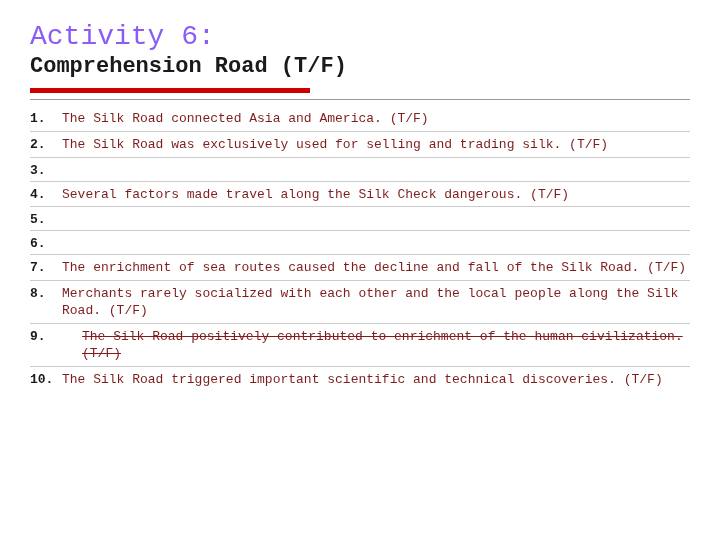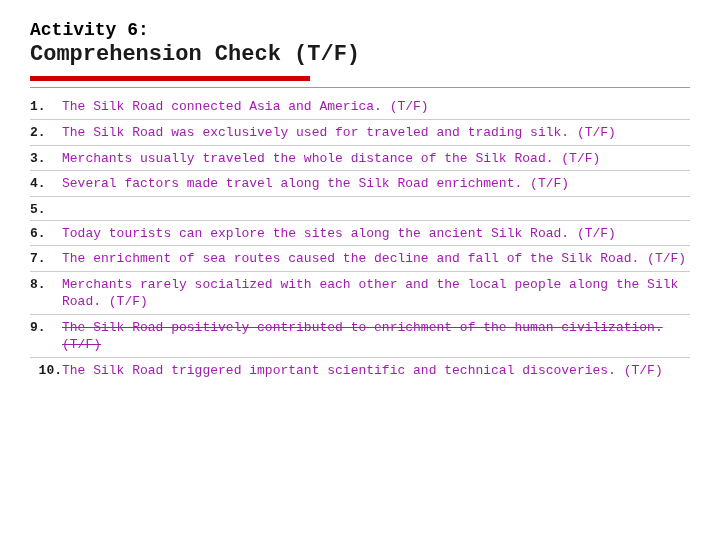--- a/index.html
+++ b/index.html
@@ -22,23 +22,23 @@
       background: #ffffff;
       padding: 20px 30px 15px 30px;
       position: relative;
     }
 
     .title-section {
       margin-bottom: 8px;
     }
 
     .title-line1 {
-      font-size: 18px;
-      font-weight: bold;
-      color: #000000;
+      font-size: 28px;
+      font-weight: normal;
+      color: #8b5cf6;
       line-height: 1.2;
     }
 
     .title-line2 {
       font-size: 22px;
       font-weight: bold;
       color: #1a1a1a;
       line-height: 1.2;
     }
 
@@ -63,78 +63,76 @@
 
     .question-item {
       display: flex;
       align-items: flex-start;
       border-bottom: 1px solid #cccccc;
       padding: 4px 0 3px 0;
     }
 
     .question-item:last-child {
       border-bottom: none;
-      text-align: right;
     }
 
     .q-number {
       font-size: 13px;
       color: #1a1a1a;
       font-weight: bold;
       min-width: 32px;
       padding-top: 1px;
       font-family: 'Courier New', Courier, monospace;
     }
 
     .q-text {
       font-size: 13px;
-      color: #a21caf;
+      color: #7f1d1d;
       line-height: 1.35;
       font-family: 'Courier New', Courier, monospace;
     }
 
     .strikethrough {
       text-decoration: line-through;
+      margin-left: 20px;
     }
   </style>
 </head>
 <body>
 
 <div class="page">
   <div class="title-section">
     <div class="title-line1">Activity 6:</div>
-    <div class="title-line2">Comprehension Check (T/F)</div>
+    <div class="title-line2">Comprehension Road (T/F)</div>
   </div>
 
   <div class="red-divider"></div>
   <div class="bottom-divider"></div>
 
   <ol class="questions-list">
   <li class="question-item">
         <span class="q-number">1.</span>
         <span class="q-text">The Silk Road connected Asia and America. (T/F)</span>
       </li>
       <li class="question-item">
         <span class="q-number">2.</span>
-        <span class="q-text">The Silk Road was exclusively used for traveled and trading silk. (T/F)</span>
+        <span class="q-text">The Silk Road was exclusively used for selling and trading silk. (T/F)</span>
       </li>
       <li class="question-item">
         <span class="q-number">3.</span>
-        <span class="q-text">Merchants usually traveled the whole distance of the Silk Road. (T/F)</span>
       </li>
       <li class="question-item">
         <span class="q-number">4.</span>
-        <span class="q-text">Several factors made travel along the Silk Road enrichment. (T/F)</span>
+        <span class="q-text">Several factors made travel along the Silk Check dangerous. (T/F)</span>
       </li>
       <li class="question-item">
         <span class="q-number">5.</span>
       </li>
       <li class="question-item">
         <span class="q-number">6.</span>
-        <span class="q-text">Today tourists can explore the sites along the ancient Silk Road. (T/F)</span>
       </li>
       <li class="question-item">
         <span class="q-number">7.</span>
         <span class="q-text">The enrichment of sea routes caused the decline and fall of the Silk Road. (T/F)</span>
       </li>
       <li class="question-item">
         <span class="q-number">8.</span>
         <span class="q-text">Merchants rarely socialized with each other and the local people along the Silk Road. (T/F)</span>
       </li>
       <li class="question-item">

